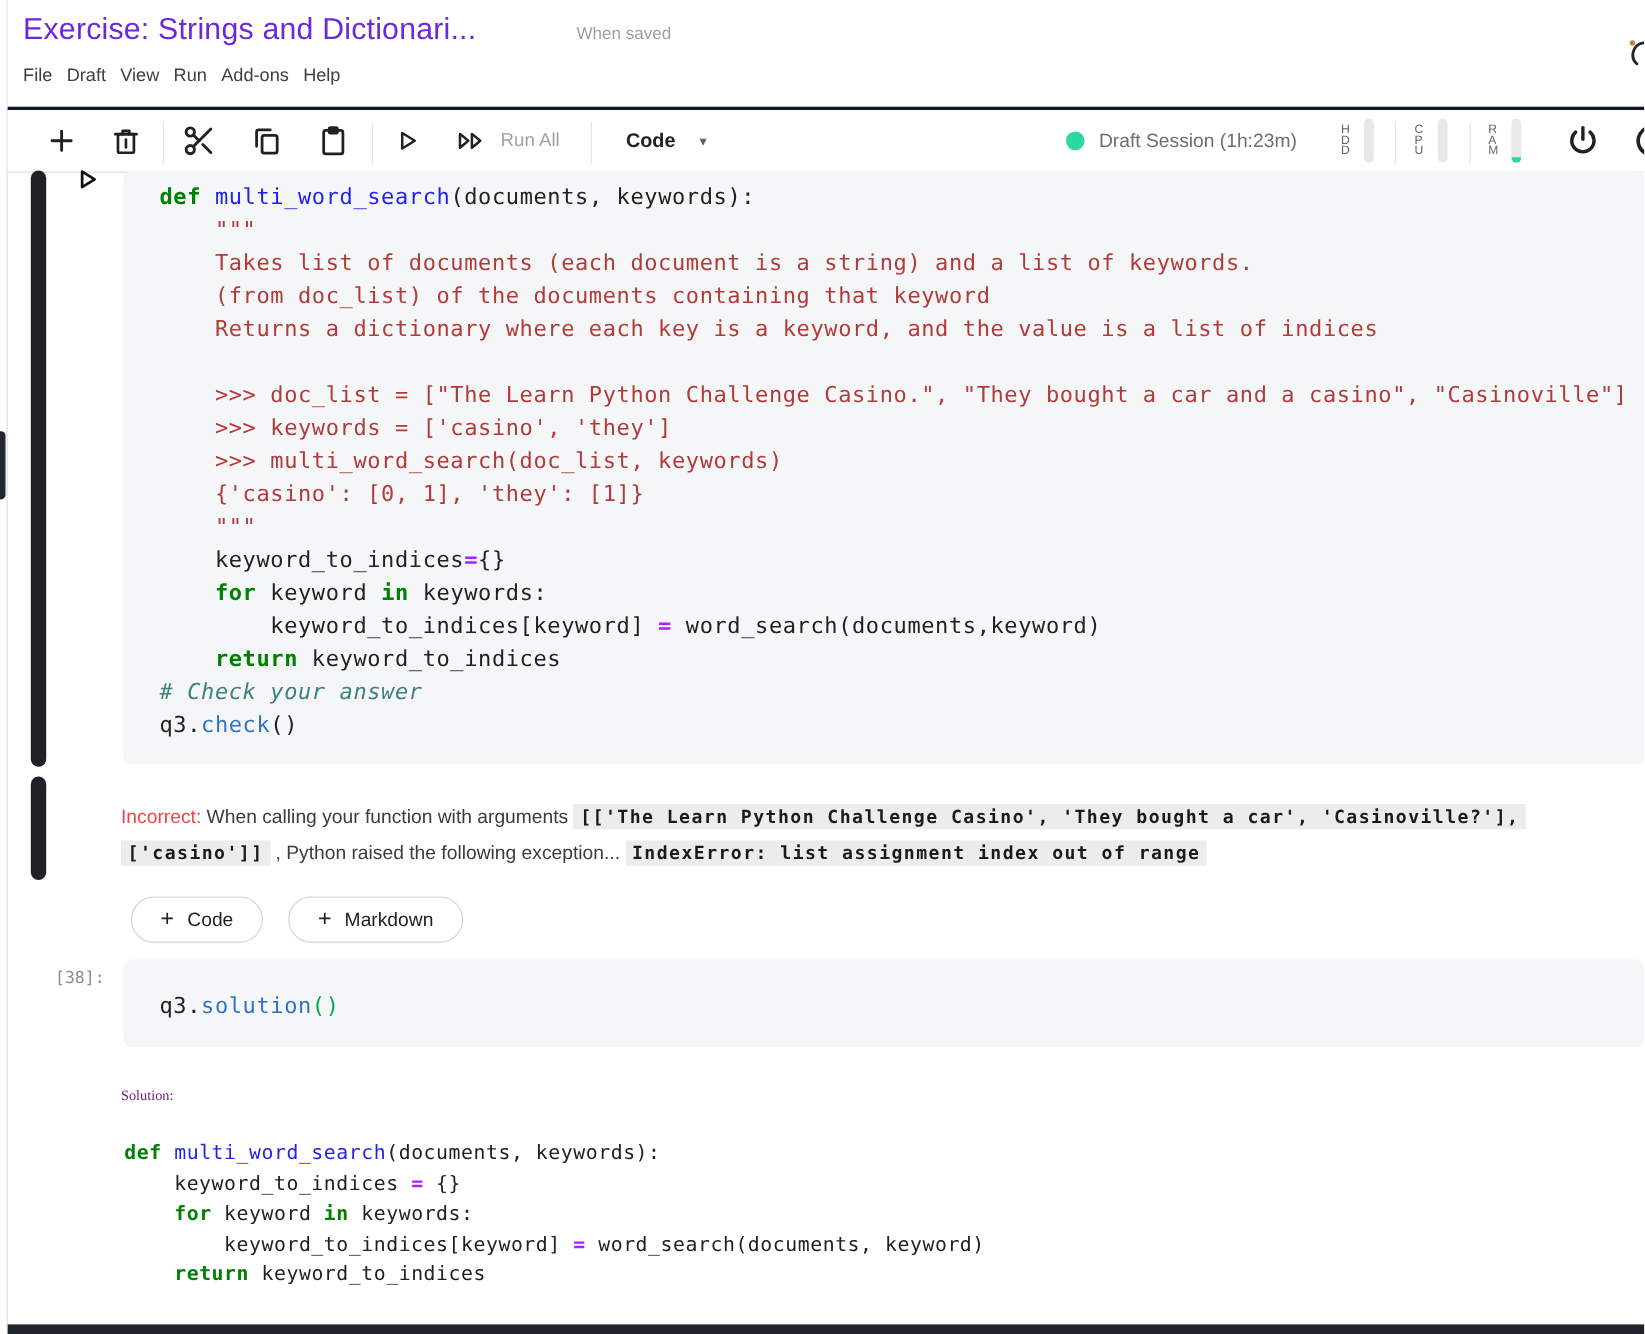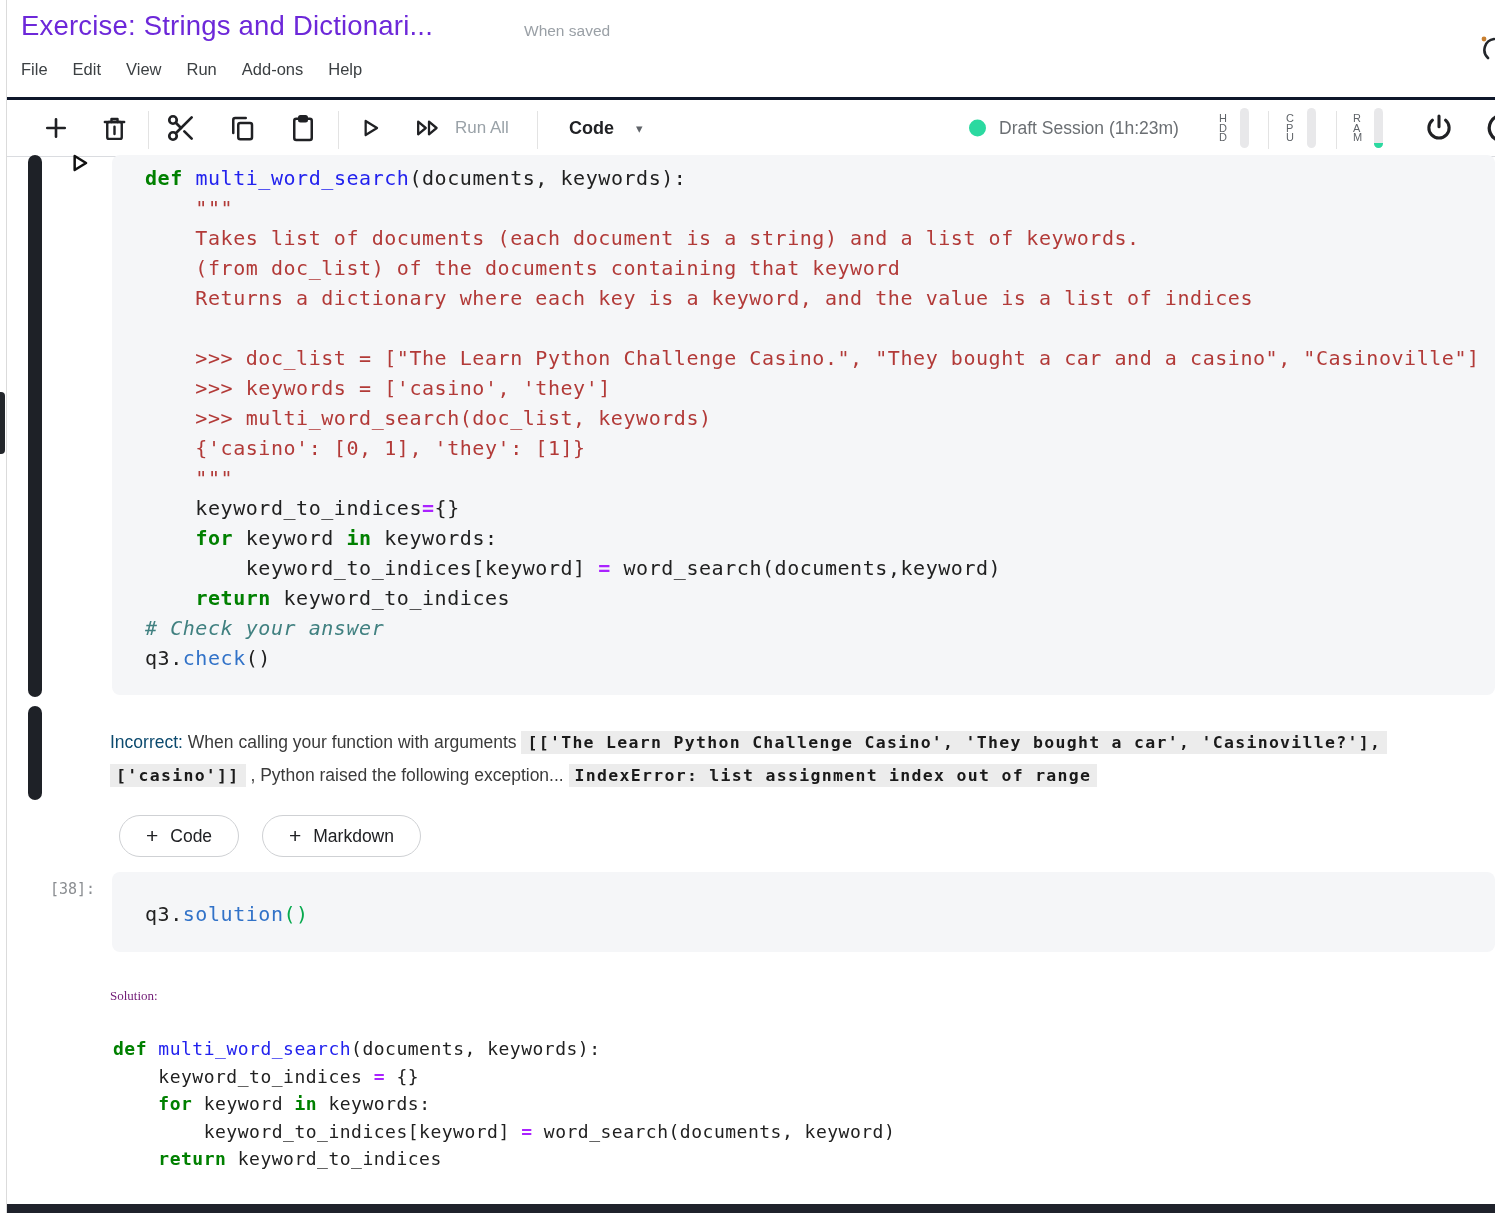--- a/index.html
+++ b/index.html
@@ -10,21 +10,21 @@
   }
   
   .left-border { position:absolute; left:6px; top:0; width:1px; height:100%; background:#dbdbdb; }
   .left-handle { position:absolute; left:0; top:392px; width:5px; height:62px; background:#23262b; border-radius:0 4px 4px 0; }
   .bottom-bar { position:absolute; left:7px; top:1204px; right:0; height:9px; background:#1f222b; }
 
   
   .header { position:absolute; left:7px; top:0; right:0; height:97px; background:#fff; }
   .title { position:absolute; left:14px; top:10px; font-size:27.5px; font-weight:400; color:#6d28d9; letter-spacing:0.2px; }
   .save-status { position:absolute; left:517px; top:22px; font-size:15.5px; color:#9aa0a6; }
-  .menubar { position:absolute; left:14px; top:60px; display:flex; gap:25px; font-size:16.5px; color:#3c4043; }
+  .menubar { position:absolute; left:14px; top:60px; display:flex; gap:13px; font-size:16.5px; color:#3c4043; }
   .menubar span { cursor:default; }
   .frag-icon { position:absolute; right:-9px; top:30px; }
 
   
   .toolbar { position:absolute; left:7px; top:97px; right:0; height:60px; background:#fff;
              border-top:3px solid #0f172a; border-bottom:1px solid #dadce0; }
   .tbi { position:absolute; top:50%; transform:translateY(-50%); display:flex; align-items:center; color:#202124; }
   .tb-div { position:absolute; top:11px; width:1px; height:38px; background:#e3e3e3; }
   .runall-label { font-size:17px; color:#9aa2a8; }
   .code-label { font-size:18px; font-weight:700; color:#202124; }
@@ -52,21 +52,21 @@
   .tk-str { color:#b23a38; }
   .tk-op  { color:#aa22ff; font-weight:bold; }
   .tk-com { color:#408080; font-style:italic; }
   .tk-prop{ color:#3172c8; }
   .tk-grn { color:#06a94d; }
   .tk-txt { color:#212121; }
 
   
   .result { position:absolute; left:110px; top:726px; right:0; font-size:17.5px; color:#3b3b3b; }
   .result .rline { white-space:nowrap; overflow:hidden; height:33px; display:flex; align-items:center; }
-  .incorrect { color:#0c4a6e;text-align:center; }
+  .incorrect { color:#ef4444;text-align:center; }
   .chip { font-family:"DejaVu Sans Mono", monospace; font-weight:700; font-size:16.5px; letter-spacing:1.3px;
           background:#ececec; color:#1a1a1a; padding:2px 6px; white-space:pre; }
 
   
   .add-btn { position:absolute; top:815px; height:42px; border:1px solid #cfd1d4; border-radius:21px; background:#fff;
              display:flex; align-items:center; gap:12px; padding:0 26px; font-size:17.5px; color:#202124; cursor:pointer; }
   .add-btn .plus { font-size:21px; font-weight:400; color:#202124; }
   .btn-code { left:119px; }
   .btn-md   { left:262px; }
 
@@ -93,21 +93,21 @@
     <div class="title">Exercise: Strings and Dictionari...</div>
     <div class="save-status">When saved</div>
     <div class="frag-icon">
       <svg width="26" height="30" viewBox="0 0 26 30">
         <circle cx="6" cy="9" r="2.4" fill="#c87f2f"></circle>
         <path d="M10 28 a11 11 0 0 1 6 -19" fill="none" stroke="#23262b" stroke-width="2.6" stroke-linecap="round"></path>
       </svg>
     </div>
     <div class="menubar">
       <span>File</span>
-      <span>Edit</span>
+      <span>Draft</span>
       <span>View</span>
       <span>Run</span>
       <span>Add-ons</span>
       <span>Help</span>
     </div>
   </div>
 
   <div class="toolbar">
     <div class="tbi" style="left:34px">
       <svg width="30" height="30" viewBox="0 0 24 24" fill="none" stroke="#202124" stroke-width="2.1" stroke-linecap="round">

